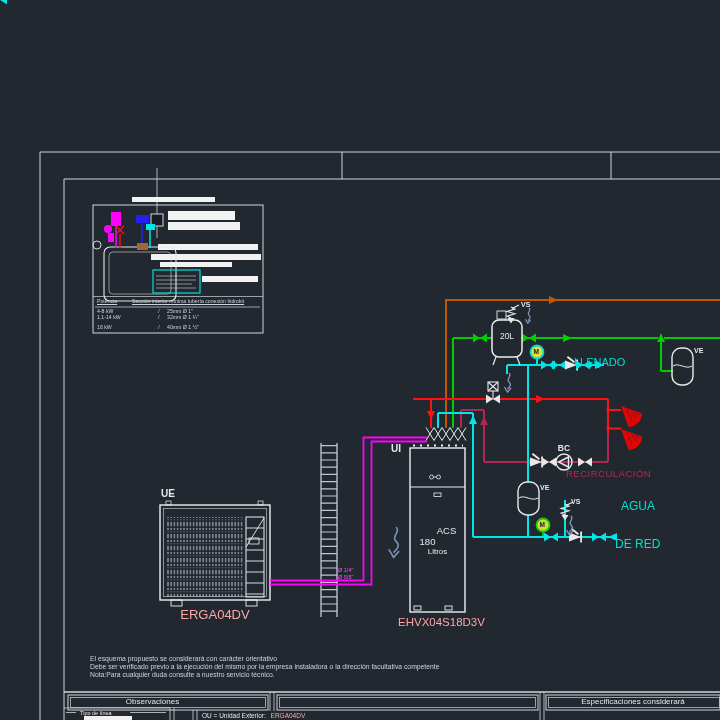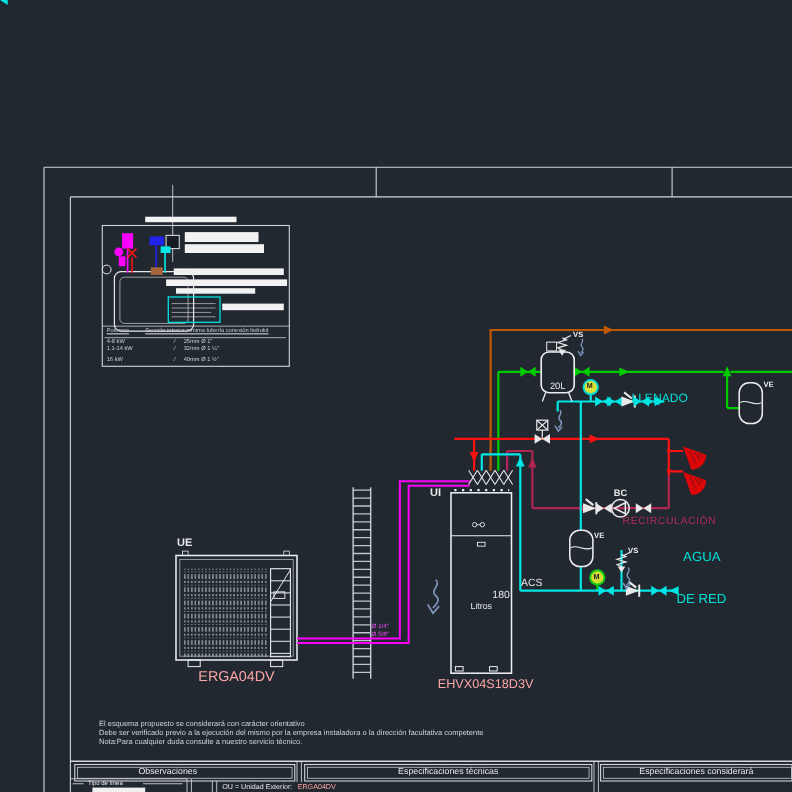--- a/index.html
+++ b/index.html
@@ -246,44 +246,43 @@
 <div class="t tiny" style="left:158px;top:315px;font-size:5.2px;font-style:italic;">/</div>
 <div class="t tiny" style="left:167px;top:315px;font-size:5.2px;">32mm Ø 1 ¼"</div>
 <div class="t tiny" style="left:97px;top:324.5px;font-size:5.2px;">16 kW</div>
 <div class="t tiny" style="left:158px;top:324.5px;font-size:5.2px;font-style:italic;">/</div>
 <div class="t tiny" style="left:167px;top:324.5px;font-size:5.2px;">40mm Ø 1 ½"</div>
 
 <div class="t" style="left:161px;top:488px;font-size:10px;font-weight:700;text-align:right;">UE</div>
 <div class="t ctr bluelbl" style="left:160px;top:608px;width:110px;font-size:13px;">ERGA04DV</div>
 <div class="t" style="left:391px;top:443px;font-size:10px;font-weight:700;">UI</div>
 <div class="t ctr bluelbl" style="left:398px;top:616px;width:84px;font-size:11.5px;">EHVX04S18D3V</div>
-<div class="t ctr" style="left:410px;top:526px;width:73px;font-size:9.5px;padding-left:37px;">ACS</div>
-<div class="t ctr" style="left:410px;top:537px;width:35px;font-size:9.5px;margin-left:28px;">180</div>
+<div class="t ctr" style="left:410px;top:526px;width:73px;font-size:9.5px;">ACS</div>
+<div class="t ctr" style="left:410px;top:537px;width:35px;font-size:9.5px;">180</div>
 <div class="t ctr" style="left:410px;top:548px;width:55px;font-size:8px;">Litros</div>
-<div class="t ctr" style="left:492px;top:332px;width:30px;font-size:8.5px;margin-top:15px;">20L</div>
+<div class="t ctr" style="left:492px;top:332px;width:30px;font-size:8.5px;">20L</div>
 <div class="t" style="left:521px;top:301px;font-size:7px;font-weight:700;">VS</div>
 <div class="t" style="left:571px;top:498px;font-size:7px;font-weight:700;">VS</div>
 <div class="t" style="left:540px;top:484px;font-size:7px;font-weight:700;">VE</div>
 <div class="t" style="left:694px;top:347px;font-size:7px;font-weight:700;">VE</div>
 <div class="t ctr" style="left:556px;top:444px;width:16px;font-size:8.5px;font-weight:700;">BC</div>
 <div class="t" style="left:533.5px;top:347.5px;font-size:6.5px;font-weight:700;color:#222;">M</div>
 <div class="t" style="left:539.5px;top:520.5px;font-size:6.5px;font-weight:700;color:#223;">M</div>
 <div class="t cyanlbl" style="left:574px;top:356px;font-size:11px;text-align:right;">LLENADO</div>
 <div class="t crimlbl" style="left:566px;top:469px;font-size:9.5px;letter-spacing:0.5px;">RECIRCULACIÓN</div>
 <div class="t cyanlbl" style="left:621px;top:500px;font-size:12px;">AGUA</div>
 <div class="t cyanlbl" style="left:615px;top:538px;font-size:12px;">DE RED</div>
 <div class="t maglbl" style="left:338px;top:567px;font-size:5.5px;">Ø 1/4"</div>
 <div class="t maglbl" style="left:338px;top:574px;font-size:5.5px;">Ø 5/8"</div>
 
 <div class="t tiny" style="left:90px;top:655px;font-size:6.8px;">El esquema propuesto se considerará con carácter orientativo</div>
 <div class="t tiny" style="left:90px;top:663px;font-size:6.8px;">Debe ser verificado previo a la ejecución del mismo por la empresa instaladora o la dirección facultativa competente</div>
 <div class="t tiny" style="left:90px;top:671px;font-size:6.8px;">Nota:Para cualquier duda consulte a nuestro servicio técnico.</div>
 
 <div class="t ctr" style="left:68px;top:698px;width:169px;font-size:8px;">Observaciones</div>
-<div class="t ctr" style="left:277px;top:698px;width:261px;font-size:8px;">Especificaciones técnicas</div>
 <div class="t ctr" style="left:546px;top:698px;width:174px;font-size:8px;">Especificaciones considerará</div>
 <div class="t" style="left:80px;top:710px;font-size:5.5px;">Tipo de línea</div>
 <div class="t" style="left:202px;top:712px;font-size:6.5px;">
   <span>OU = Unidad Exterior:</span>
   <span class="bluelbl" style="margin-left:3px;">ERGA04DV</span>
 </div>
 
 </div>
 
 </body></html>

